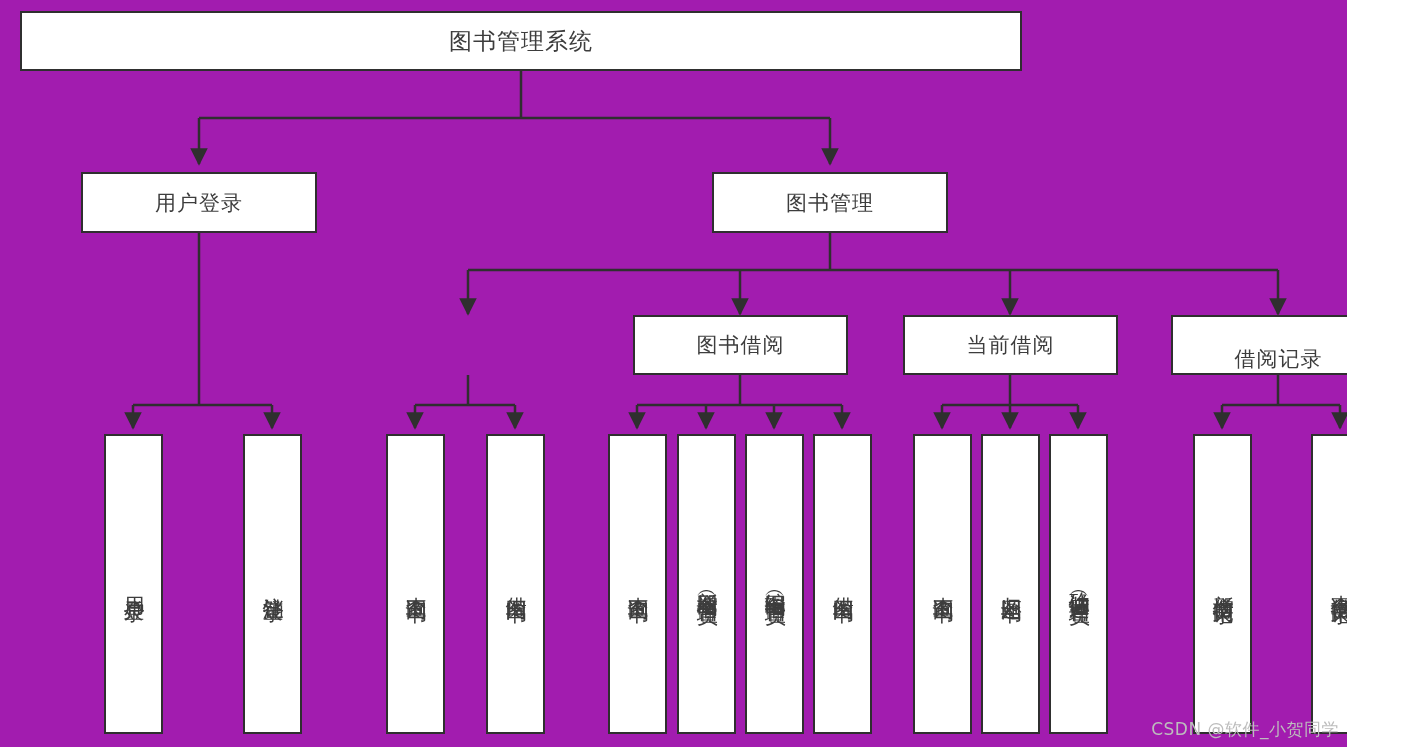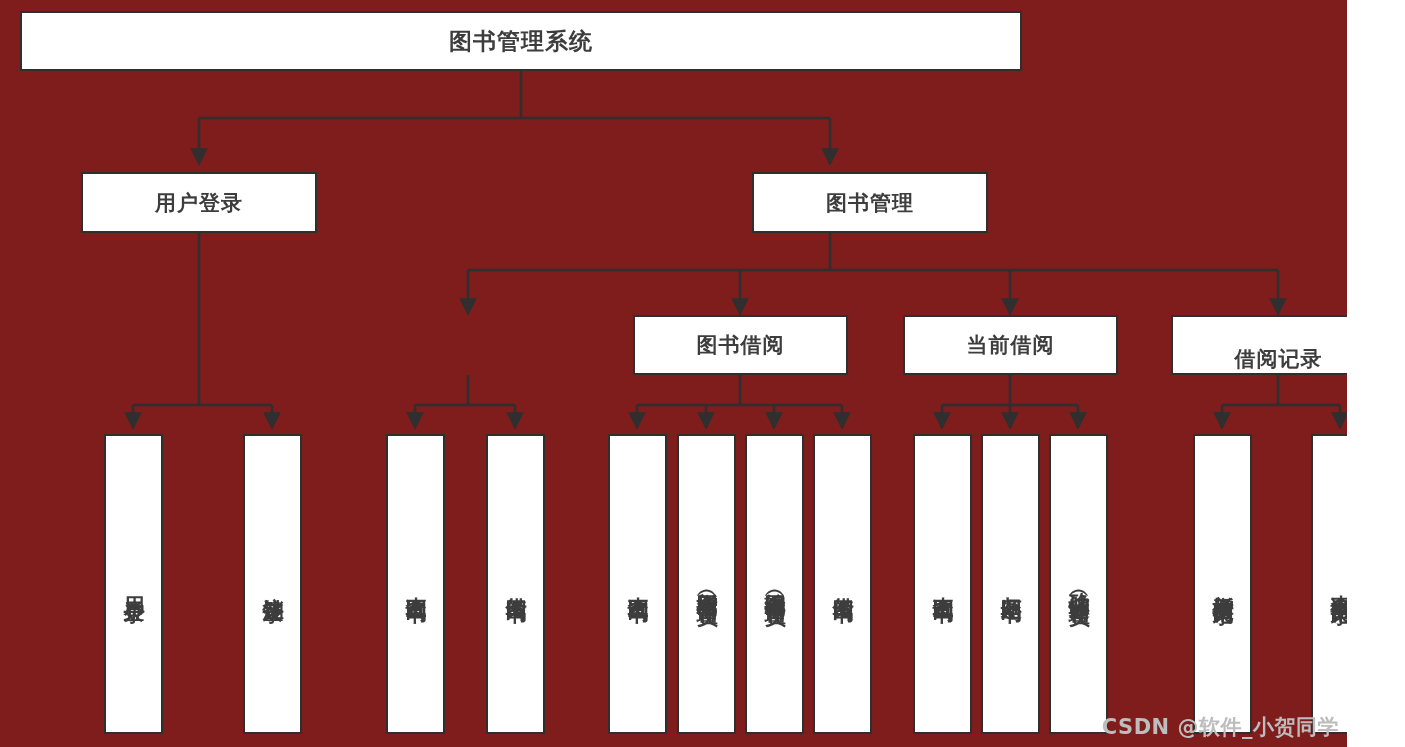--- a/index.html
+++ b/index.html
@@ -6,23 +6,22 @@
   html,body{margin:0;padding:0;background:#ffffff;}
   body{
     font-family:"DejaVu Sans","Liberation Sans",sans-serif;
     color:#3b3b3b;
     -webkit-font-smoothing:antialiased;
   }
   #canvas{
     position:relative;
     width:1347px;
     height:747px;
-    background:#7f1d1d;
+    background:#a21caf;
     overflow:hidden;
-    font-weight:bold;
   }
   svg.wires{
     position:absolute;
     left:0; top:0;
     width:1405px;
     height:747px;
     pointer-events:none;
   }
   .node{
     position:absolute;
@@ -51,21 +50,21 @@
     padding:6px 0;
   }
   .leaf-text{
     display:block;
     white-space:normal;
   }
   .watermark{
     position:absolute;
     right:8px;
     bottom:6px;
-    font-size:21px;
+    font-size:17px;
     color:#bdbdbd;
     letter-spacing:0.5px;
     white-space:nowrap;
     user-select:none;
   }
 </style>
 </head>
 <body>
 
 <div id="canvas">
@@ -120,21 +119,21 @@
     </g>
   </svg>
 
   <div class="node root" style="left:20px; top:11px; width:1002px; height:60px;">
     <span>图书管理系统</span>
   </div>
 
   <div class="node branch" style="left:81px; top:172px; width:236px; height:61px;">
     <span>用户登录</span>
   </div>
-  <div class="node branch" style="left:712px; top:172px; width:236px; height:61px;margin-left:40px;">
+  <div class="node branch" style="left:712px; top:172px; width:236px; height:61px;">
     <span>图书管理</span>
   </div>
 
   <div class="node branch" style="left:633px; top:315px; width:215px; height:60px;">
     <span>图书借阅</span>
   </div>
   <div class="node branch" style="left:903px; top:315px; width:215px; height:60px;">
     <span>当前借阅</span>
   </div>
   <div class="node branch" style="left:1171px; top:315px; width:215px; height:60px;align-items:flex-end;">

